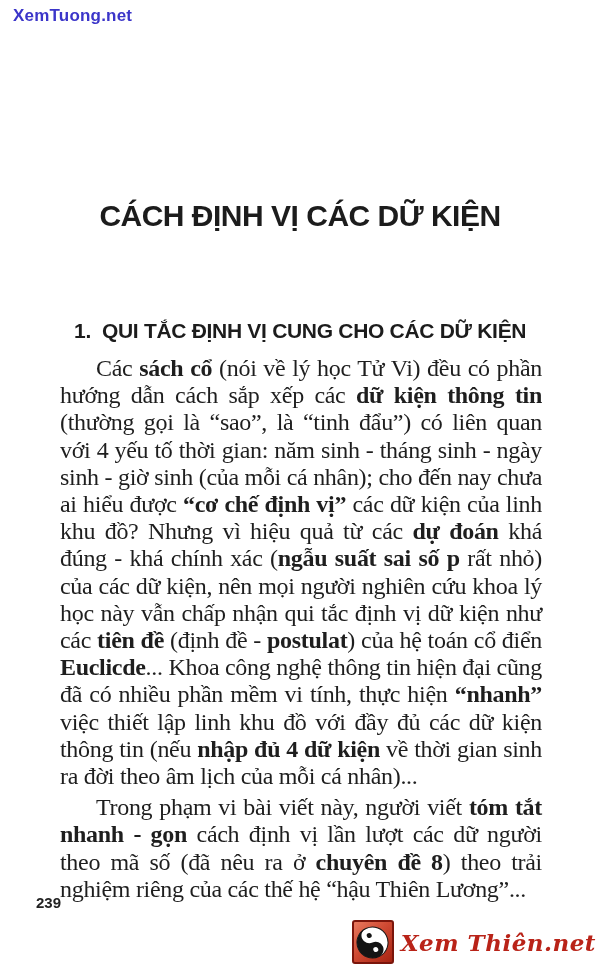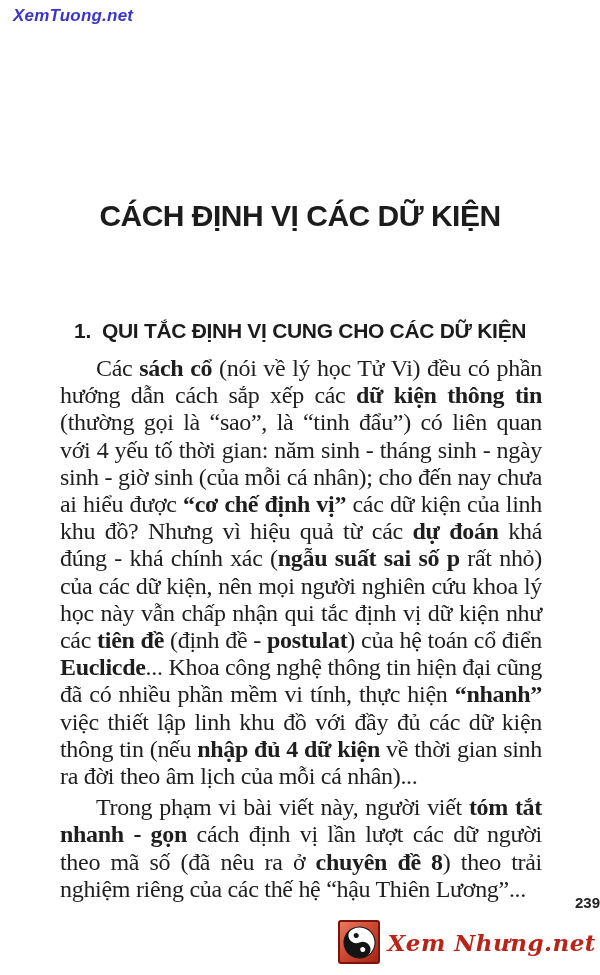--- a/index.html
+++ b/index.html
@@ -7,21 +7,21 @@
     width:600px;height:975px;background:#ffffff;
     font-family:"Liberation Serif",serif;
     -webkit-font-smoothing:antialiased;
   }
   .page{position:relative;width:600px;height:975px;background:#ffffff;overflow:hidden;}
 
   .top-link{
     position:absolute;left:13px;top:6px;
     font-family:"Liberation Sans",sans-serif;
     font-size:17px;font-weight:bold;letter-spacing:0.2px;
-    color:#3b35c9;text-decoration:none;cursor:pointer;font-style:italic;
+    color:#3b35c9;text-decoration:none;cursor:pointer;
   }
 
   .title{
     position:absolute;top:190px;left:0;right:0;margin:8px;
     text-align:center;
     font-family:"Liberation Sans",sans-serif;
     font-size:30px;line-height:35px;font-weight:bold;
     letter-spacing:-0.5px;color:#1c1c1c;
   }
 
@@ -40,23 +40,23 @@
   .content p{
     margin:0;
     font-size:24px;line-height:27.2px;letter-spacing:-0.3px;
     text-align:justify;text-indent:36px;
   }
   .content p + p{margin-top:4px;}
   .content b{font-weight:bold;}
 
   .page-number{
     position:absolute;top:894px;left:0;right:0;
-    text-align:right;
+    text-align:left;
     font-family:"Liberation Sans",sans-serif;
-    font-size:15px;font-weight:bold;color:#222;
+    font-size:15px;font-weight:bold;color:#222;padding-left:36px;
   }
 
   .logo{
     position:absolute;top:920px;right:4px;
     display:flex;align-items:center;gap:7px;cursor:pointer;
   }
   .logo-box{
     width:42px;height:44px;box-sizing:border-box;
     background:linear-gradient(135deg,#e8795e 0%,#cf4a33 45%,#a62413 100%);
     border:2px solid #7a150b;border-radius:3px;
@@ -96,16 +96,16 @@
     <span class="logo-box">
       <svg viewBox="0 0 100 100" aria-hidden="true">
         <g transform="rotate(-25 50 50)">
           <circle cx="50" cy="50" r="47" fill="#ffffff" stroke="#141414" stroke-width="3"></circle>
           <path fill="#141414" d="M50,3 a47,47 0 0,0 0,94 a23.5,23.5 0 0,0 0,-47 a23.5,23.5 0 0,1 0,-47 z"></path>
           <circle cx="50" cy="26.5" r="7.5" fill="#141414"></circle>
           <circle cx="50" cy="73.5" r="7.5" fill="#ffffff"></circle>
         </g>
       </svg>
     </span>
-    <span class="logo-text">Xem Nhưng.net</span>
+    <span class="logo-text">Xem Thiên.net</span>
   </div>
 
 </div>
 
 </body></html>

